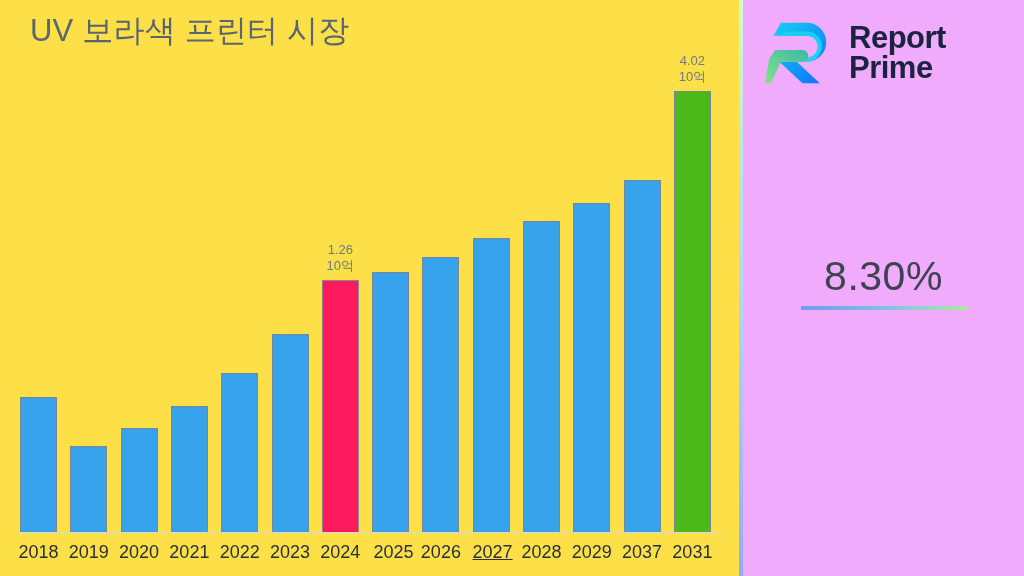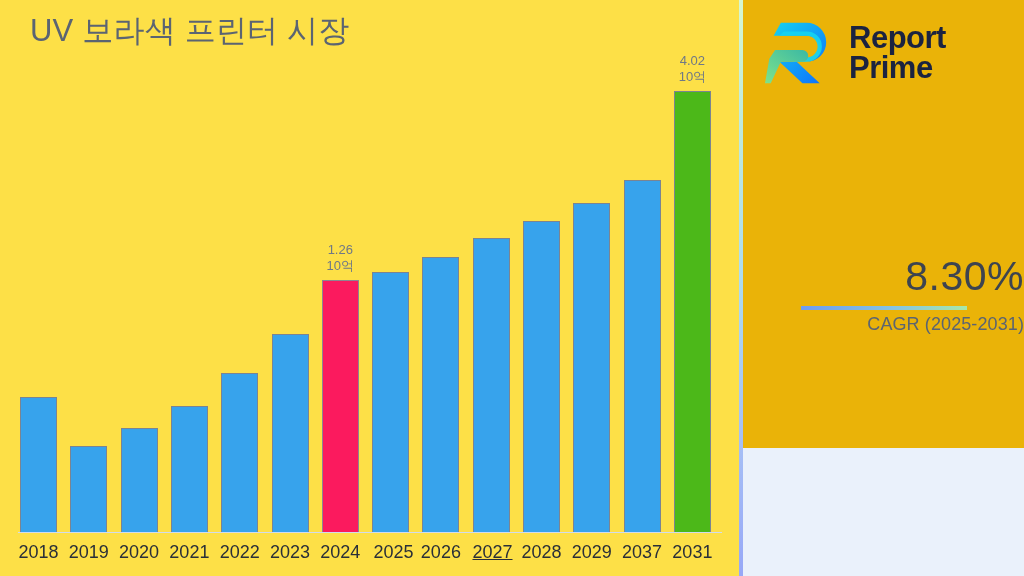--- a/index.html
+++ b/index.html
@@ -103,22 +103,22 @@
     height: 576px;
     background: linear-gradient(to bottom, #d7f7d0 0%, #bfe9dd 22%, #aedcf0 48%, #a8c2f5 74%, #97a8f7 100%);
   }
 
   
   #side-panel {
     position: absolute;
     left: 743px;
     top: 0;
     width: 281px;
-    height: 448px;
-    background: #eab308;
+    height: 576px;
+    background: #f0abfc;
   }
 
   #logo-block {
     position: absolute;
     left: 22px;
     top: 12px;
     width: 240px;
     height: 82px;
     display: flex;
     align-items: center;
@@ -134,21 +134,21 @@
     color: #1b2340;
     letter-spacing: -0.5px;
   }
   #logo-wordmark div { display: block; }
 
   #cagr-block {
     position: absolute;
     left: 0;
     top: 253px;
     width: 281px;
-    text-align: right;
+    text-align: center;
   }
 
   #cagr-value {
     font-size: 41px;
     color: #3d4450;
     font-weight: 400;
     letter-spacing: 0.5px;
   }
 
   #cagr-rule {
@@ -266,15 +266,14 @@
     </svg>
     <div id="logo-wordmark">
       <div>Report</div>
       <div>Prime</div>
     </div>
   </div>
 
   <div id="cagr-block">
     <div id="cagr-value">8.30%</div>
     <div id="cagr-rule"></div>
-    <div id="cagr-caption">CAGR (2025-2031)</div>
   </div>
 </div>
 
 </body></html>

